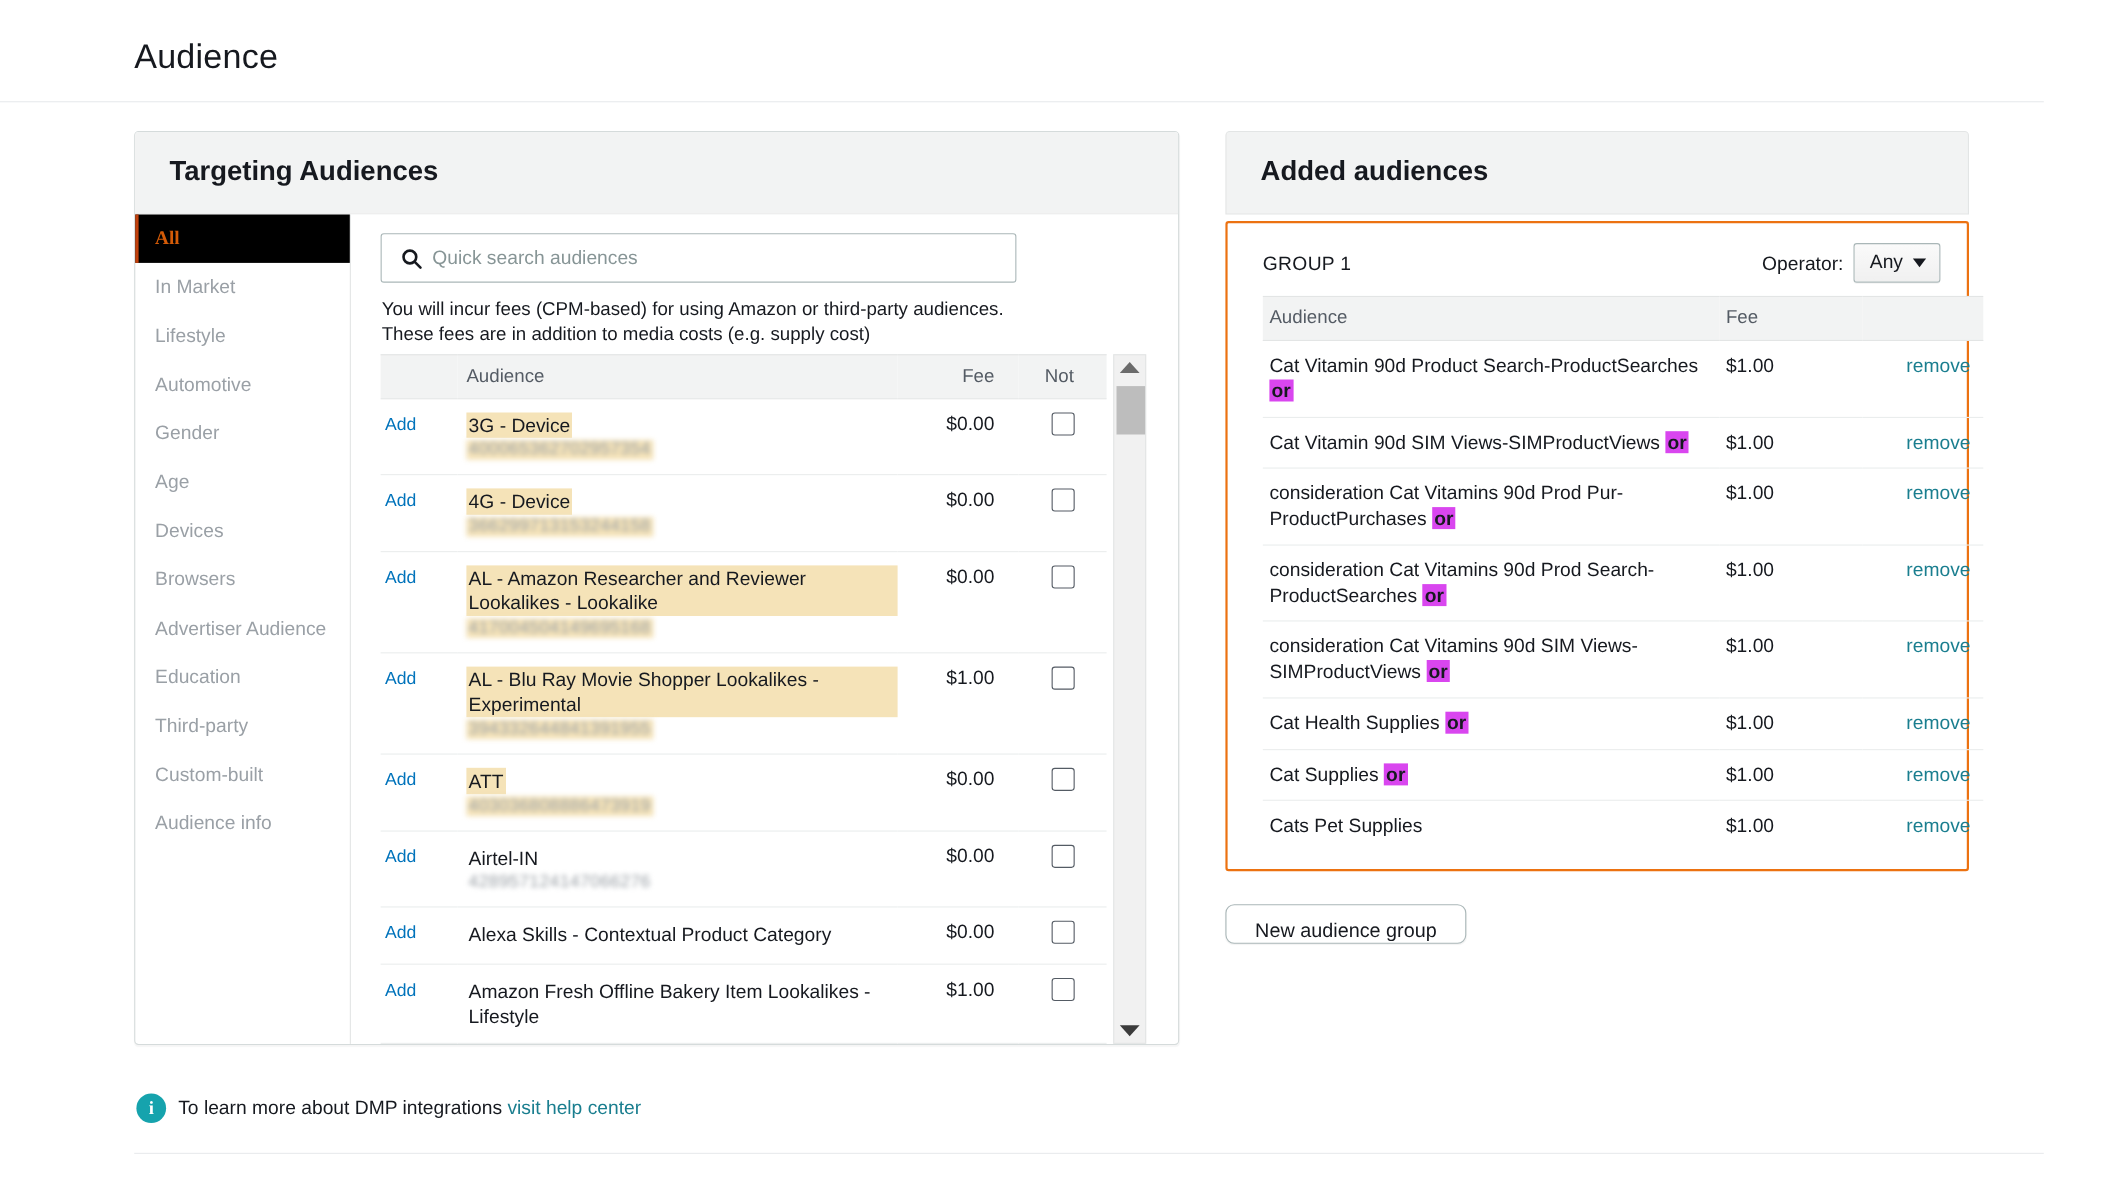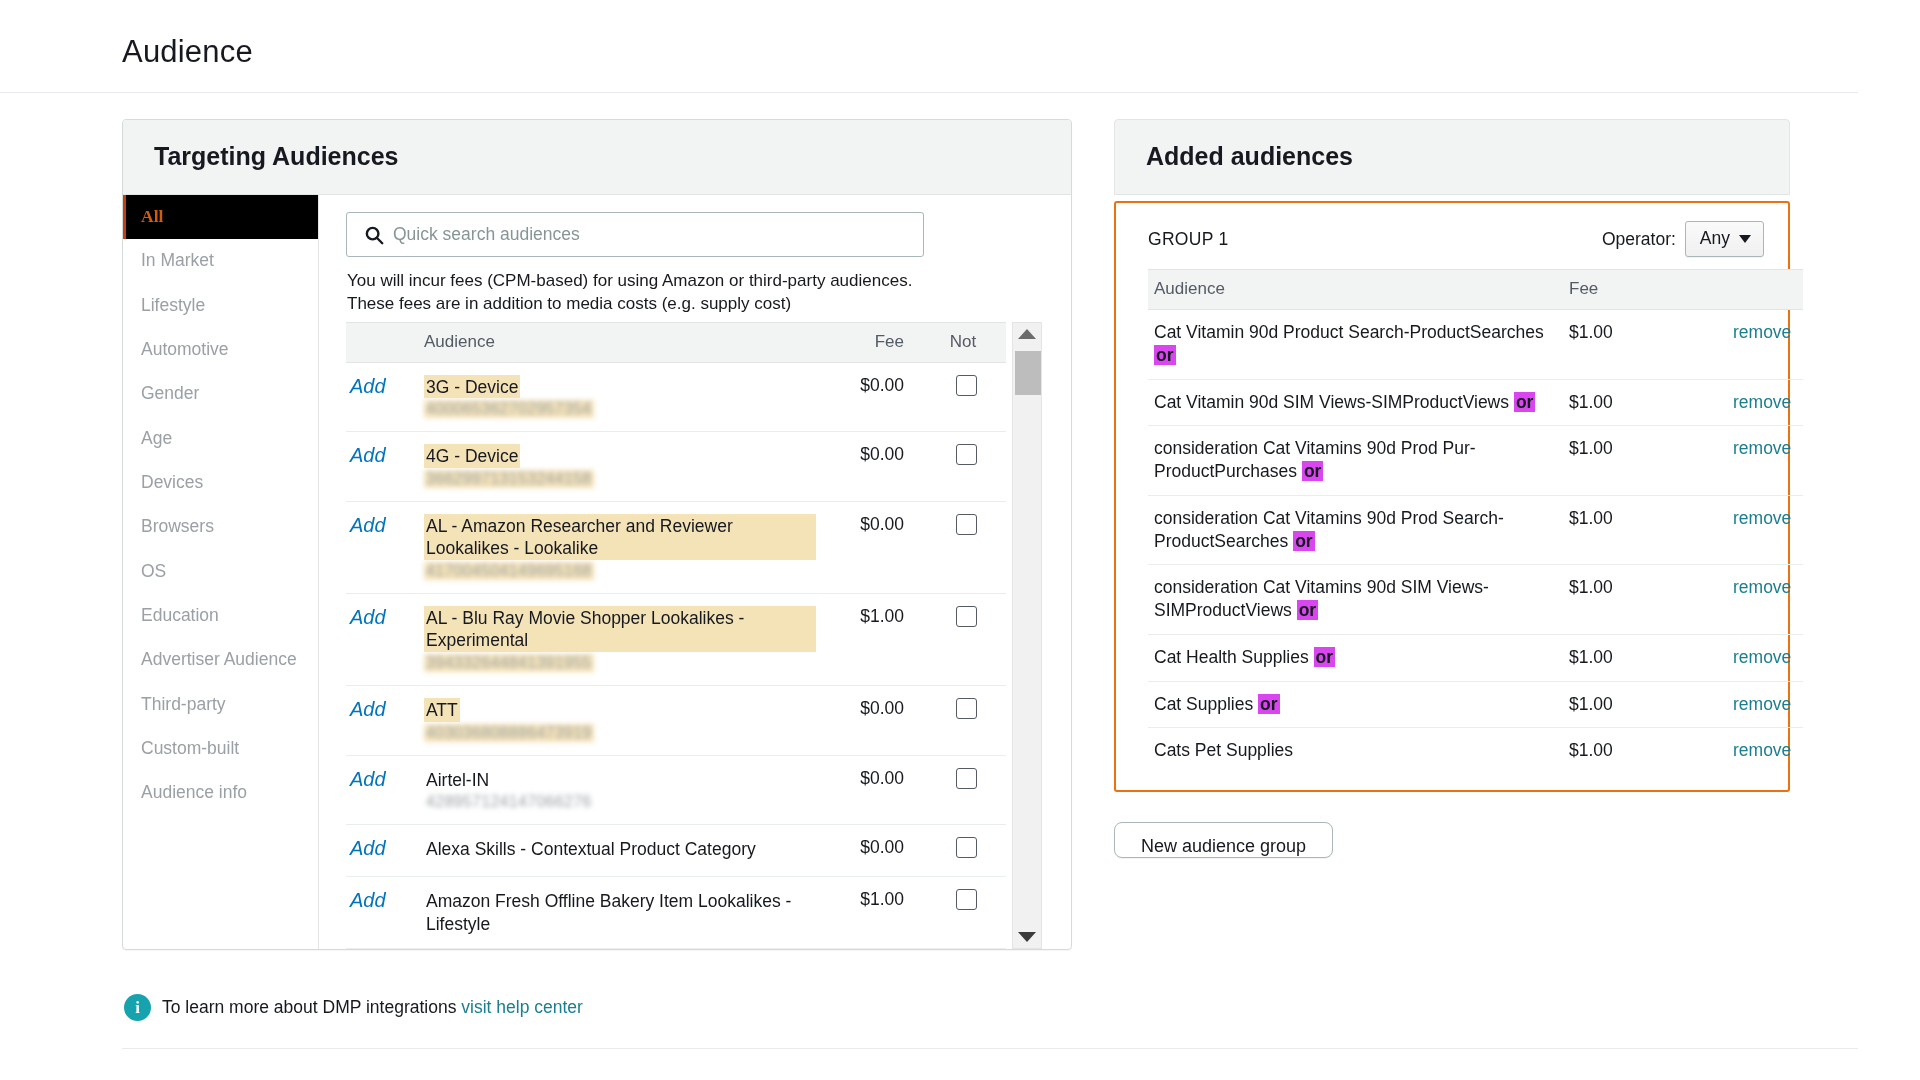--- a/index.html
+++ b/index.html
@@ -146,23 +146,22 @@
 
   .aud-table td {
     border-bottom: 1px solid #eaeded;
     padding: 12px 0 13px 0;
     vertical-align: top;
     font-size: 17.5px;
   }
   td.c-add { padding-left: 4px; }
   .add-link {
     color: #0073bb;
-    font-size: 20px;
+    font-size: 16px;
     cursor: pointer;
-    font-style: italic;
   }
   td.c-name { padding-left: 8px; }
   .aud-name-hl {
     display: inline-block;
     background: #f5e3b8;
     color: #16191f;
     line-height: 1.29;
     padding: 1px 2px 0 2px;
   }
   .aud-name-plain {
@@ -387,23 +386,22 @@
 
       <div class="cat-list" id="cat-list">
           <div class="cat-item active"><span>All</span></div>
           <div class="cat-item"><span>In Market</span></div>
           <div class="cat-item"><span>Lifestyle</span></div>
           <div class="cat-item"><span>Automotive</span></div>
           <div class="cat-item"><span>Gender</span></div>
           <div class="cat-item"><span>Age</span></div>
           <div class="cat-item"><span>Devices</span></div>
           <div class="cat-item"><span>Browsers</span></div>
-          <div class="cat-item"><span>OS</span></div>
+          <div class="cat-item"><span>Advertiser Audience</span></div>
           <div class="cat-item"><span>Education</span></div>
-          <div class="cat-item"><span>Advertiser Audience</span></div>
           <div class="cat-item"><span>Third-party</span></div>
           <div class="cat-item"><span>Custom-built</span></div>
           <div class="cat-item"><span>Audience info</span></div>
         </div>
 
       <div class="list-area">
 
         <div class="search-box">
           <svg class="search-icon" viewBox="0 0 24 24" fill="none" stroke="#16191f" stroke-width="2.6" stroke-linecap="round">
             <circle cx="10.5" cy="10.5" r="6.3"></circle>

